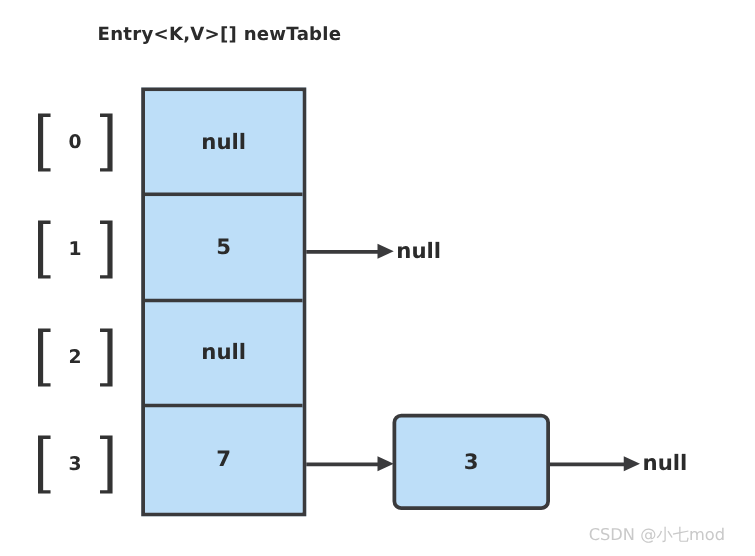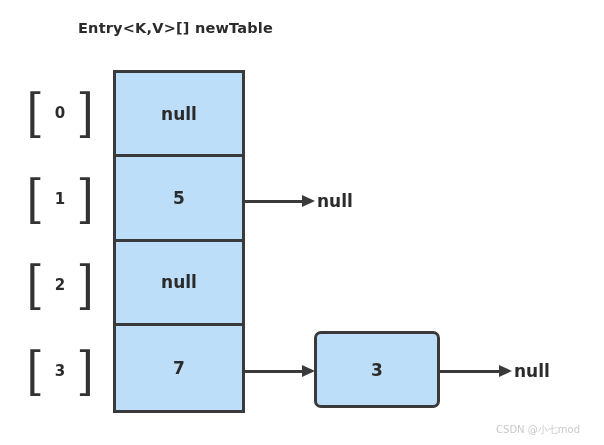--- a/index.html
+++ b/index.html
@@ -132,21 +132,21 @@
     font-weight: bold;
     color: #2b2b2b;
     white-space: nowrap;
   }
 
   
   #watermark {
     position: absolute;
     right: 8px;
     bottom: 8px;
-    font-size: 10px;
+    font-size: 13px;
     color: #c9c9c9;
     white-space: nowrap;
   }
 </style>
 </head>
 <body>
 
 <div id="canvas">
 
   <div id="diagram-title">Entry&lt;K,V&gt;[] newTable</div>

